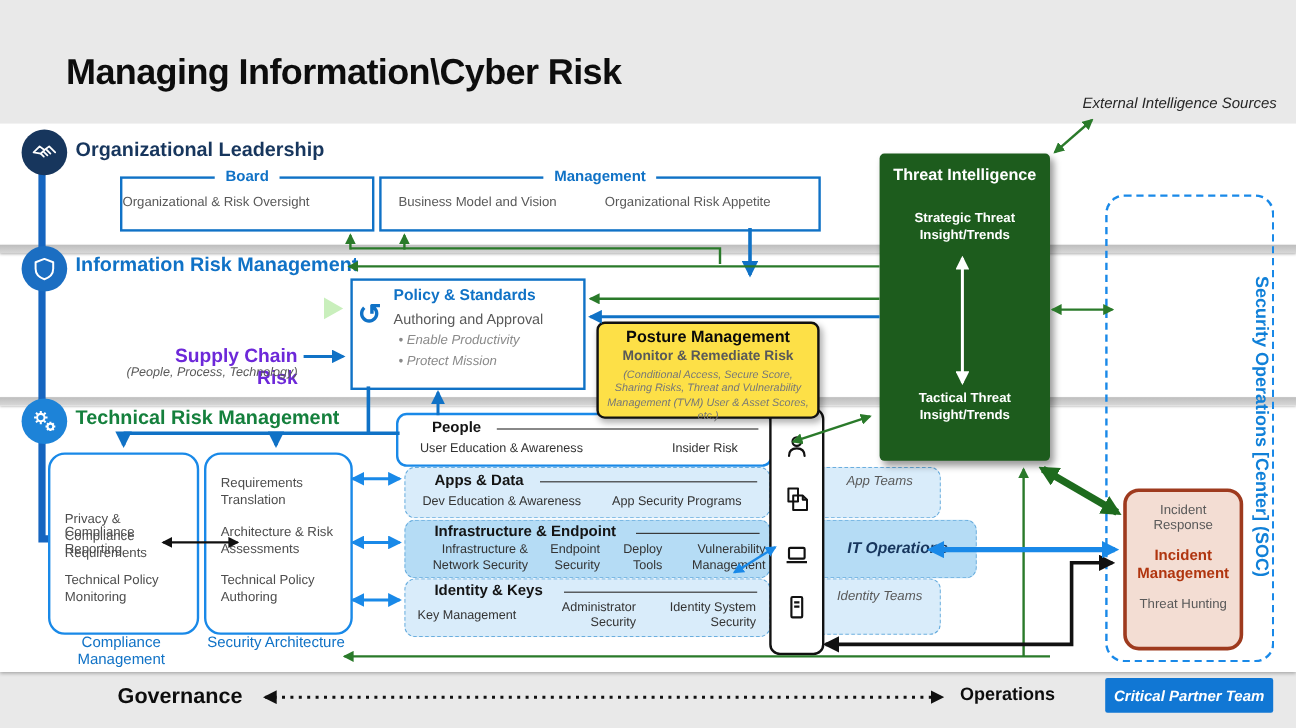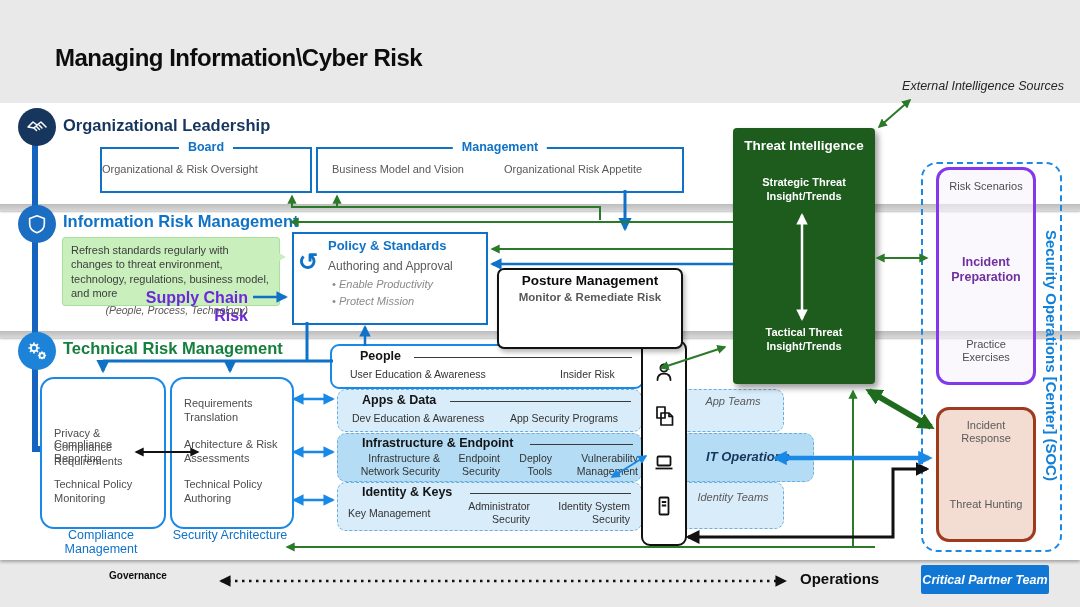--- a/index.html
+++ b/index.html
@@ -1,20 +1,20 @@
 <!DOCTYPE html>
 <html><head>
 <meta charset="utf-8">
 <style>
   html,body{margin:0;padding:0;background:#e9e9e9;font-family:"Liberation Sans",sans-serif;}
   .stage{position:relative;width:1080px;height:607px;background:#e9e9e9;overflow:hidden;}
   .abs{position:absolute;}
   .band{position:absolute;left:0;width:1080px;background:#ffffff;}
   .strip{position:absolute;left:0;width:1080px;height:7px;background:linear-gradient(#bdbdbd,#d8d8d8);box-shadow:0 1px 2px rgba(0,0,0,.25);}
-  .page-title{font-size:24px;font-weight:bold;color:#0d0d0d;letter-spacing:-.5px;}
+  .page-title{font-size:30px;font-weight:bold;color:#0d0d0d;letter-spacing:-.5px;}
   .band-title{font-size:16.5px;font-weight:bold;}
   .circle{position:absolute;width:38px;height:38px;border-radius:50%;display:flex;align-items:center;justify-content:center;}
   .bluebox{position:absolute;border:2px solid #1072c6;background:#fff;}
   .chip{position:absolute;top:-9px;left:50%;transform:translateX(-50%);background:#fff;padding:0 9px;font-size:12.5px;font-weight:bold;color:#1072c6;white-space:nowrap;}
   .boxitem{font-size:11px;color:#595959;text-align:left;white-space:nowrap;}
   .note{position:absolute;background:#c9efbc;border:1px solid #abdf9d;border-radius:3px;padding:5px 8px;font-size:11px;line-height:1.3;color:#3c3c3c;}
   .tail{position:absolute;width:0;height:0;border-top:9px solid transparent;border-bottom:9px solid transparent;border-left:16px solid #c9efbc;}
   .rbox{position:absolute;border:2.5px solid #1989e8;border-radius:14px;background:#fff;}
   .rbox .it{position:absolute;font-size:11px;line-height:1.25;color:#4d4d4d;}
   .blabel{position:absolute;text-align:center;font-weight:normal;color:#1072c6;font-size:12.5px;line-height:1.15;}
@@ -70,21 +70,20 @@
     <div class="boxitem abs" style="left:186px;top:14px;width:170px;">Organizational Risk Appetite</div>
   </div>
 
   <div class="circle" style="left:18px;top:205px;background:#1b6ec2;">
     <svg width="22" height="22" viewBox="0 0 24 24">
         <path d="M12 3 L20 6 V12 C20 17 16.5 20 12 21.5 C7.5 20 4 17 4 12 V6 Z" stroke="#fff" stroke-width="1.8" fill="none" stroke-linejoin="round"></path>
       </svg>
   </div>
   <div class="abs band-title" style="left:63px;top:212px;color:#1072c6;">Information Risk Management</div>
 
-  <div class="note" style="left:62px;top:237px;width:200px;">Refresh standards regularly with changes to threat environment, technology, regulations, business model, and more</div>
   <div class="tail" style="left:270px;top:248px;"></div>
 
   <div class="abs" style="left:130px;top:289px;width:118px;text-align:right;font-size:16px;font-weight:bold;color:#6d28d9;">Supply Chain Risk</div>
   <div class="abs" style="left:100px;top:304px;width:148px;text-align:right;font-size:10.5px;font-style:italic;color:#595959;">(People, Process, Technology)</div>
 
   <div class="bluebox" style="left:292px;top:232px;width:192px;height:89px;border-width:2.5px;">
     <span class="abs" style="left:4px;top:14px;font-size:24px;font-weight:bold;color:#1072c6;">↺</span>
     <div class="abs" style="left:34px;top:4px;font-size:13px;font-weight:bold;color:#1072c6;white-space:nowrap;">Policy &amp; Standards</div>
     <div class="abs" style="left:34px;top:25px;font-size:12px;color:#595959;white-space:nowrap;">Authoring and Approval</div>
     <div class="abs bullet" style="left:38px;top:44px;font-size:11px;font-style:italic;color:#8a8a8a;">Enable Productivity</div>
@@ -173,46 +172,43 @@
         </g>
       </svg>
     <svg class="abs" style="left:9px;top:152px;" width="24" height="24" viewBox="0 0 24 24">
         <g stroke="#111" stroke-width="1.8" fill="none" stroke-linejoin="round">
           <rect x="7.5" y="3.5" width="9" height="17" rx="1"></rect>
           <path d="M9.8 8 h4.4 M9.8 11.5 h4.4"></path>
         </g>
       </svg>
   </div>
 
-  <div class="abs shadowed" style="left:497px;top:268px;width:182px;height:77px;background:#ffffff;border:2.5px solid #111;border-radius:7px;">
+  <div class="abs shadowed" style="left:497px;top:268px;width:182px;height:77px;background:#fde047;border:2.5px solid #111;border-radius:7px;">
     <div class="abs" style="left:0;right:0;top:3px;text-align:center;font-size:13.5px;font-weight:bold;color:#0a0a0a;">Posture Management</div>
     <div class="abs" style="left:0;right:0;top:21px;text-align:center;font-size:11.5px;font-weight:bold;color:#595959;">Monitor &amp; Remediate Risk</div>
+    <div class="abs" style="left:5px;right:5px;top:37px;text-align:center;font-size:9px;font-style:italic;color:#777;line-height:1.25;">(Conditional Access, Secure Score, Sharing Risks, Threat and Vulnerability Management (TVM) User &amp; Asset Scores, etc.)</div>
   </div>
 
   <div class="greenbox" style="left:733px;top:128px;width:142px;height:256px;">
     <div class="abs" style="left:0;right:0;top:10px;font-size:13.5px;font-weight:bold;">Threat Intelligence</div>
     <div class="abs" style="left:10px;right:10px;top:48px;font-size:11px;font-weight:bold;line-height:1.25;">Strategic Threat Insight/Trends</div>
     <div class="abs" style="left:10px;right:10px;top:198px;font-size:11px;font-weight:bold;line-height:1.25;">Tactical Threat Insight/Trends</div>
   </div>
 
   <div class="socdash" style="left:921px;top:162px;width:137px;height:386px;"></div>
-  <div class="abs" style="left:936px;top:167px;width:94px;height:212px;background:rgba(246,242,252,.6);border:3px solid #8338ec;border-radius:13px;">
-    <div class="ptext abs" style="left:4px;right:4px;top:10px;">Risk Scenarios</div>
-    <div class="ptext abs" style="left:4px;right:4px;top:85px;font-weight:bold;color:#7030a0;font-size:12.5px;">Incident Preparation</div>
-    <div class="ptext abs" style="left:4px;right:4px;top:168px;">Practice Exercises</div>
-  </div>
   <div class="abs" style="left:936px;top:407px;width:94px;height:129px;background:#f3ddd3;border:3px solid #9e3a1e;border-radius:13px;">
     <div class="ptext abs" style="left:4px;right:4px;top:9px;color:#595959;">Incident Response</div>
+    <div class="ptext abs" style="left:2px;right:2px;top:46px;font-weight:bold;color:#b0350f;font-size:12.5px;">Incident Management</div>
     <div class="ptext abs" style="left:4px;right:4px;top:88px;color:#595959;">Threat Hunting</div>
   </div>
   <div class="abs" style="left:1032px;top:165px;width:28px;height:380px;writing-mode:vertical-rl;text-align:center;font-size:15px;font-weight:bold;color:#1080d8;white-space:nowrap;">Security Operations [Center] (SOC)</div>
 
-  <div class="abs" style="left:921px;top:565px;width:128px;height:29px;background:#1177d4;border-radius:2px;display:flex;align-items:center;justify-content:center;color:#fff;font-weight:bold;font-style:italic;font-size:12.5px;text-align:center;">Critical Partner Team</div>
-
-  <div class="abs" style="left:109px;top:570px;font-size:10px;font-weight:bold;color:#0d0d0d;">Governance</div>
+  <div class="abs" style="left:921px;top:565px;width:140px;height:29px;background:#1177d4;border-radius:2px;display:flex;align-items:center;justify-content:center;color:#fff;font-weight:bold;font-style:italic;font-size:12.5px;text-align:center;">Critical Partner Team</div>
+
+  <div class="abs" style="left:98px;top:570px;font-size:18px;font-weight:bold;color:#0d0d0d;">Governance</div>
   <div class="abs" style="left:800px;top:570px;font-size:15px;font-weight:bold;color:#0d0d0d;">Operations</div>
 
   <svg class="abs" style="left:0;top:0;pointer-events:none;" width="1080" height="607">
     <defs>
       <marker id="mb" viewBox="0 0 6 6" refX="5" refY="3" markerWidth="4.6" markerHeight="4.6" orient="auto-start-reverse" markerUnits="strokeWidth">
           <path d="M0 0 L6 3 L0 6 Z" fill="#1072c6"></path>
         </marker>
       <marker id="mbb" viewBox="0 0 6 6" refX="5" refY="3" markerWidth="4.6" markerHeight="4.6" orient="auto-start-reverse" markerUnits="strokeWidth">
           <path d="M0 0 L6 3 L0 6 Z" fill="#1989e8"></path>
         </marker>

